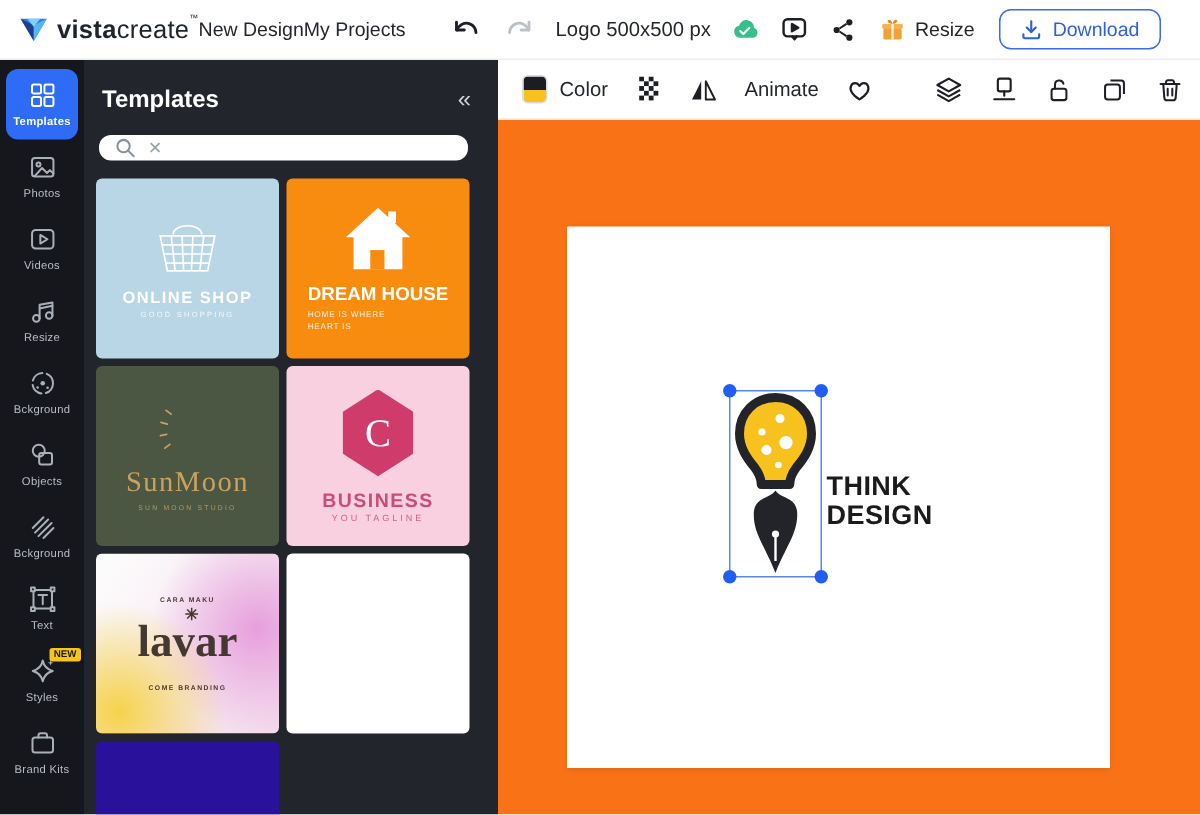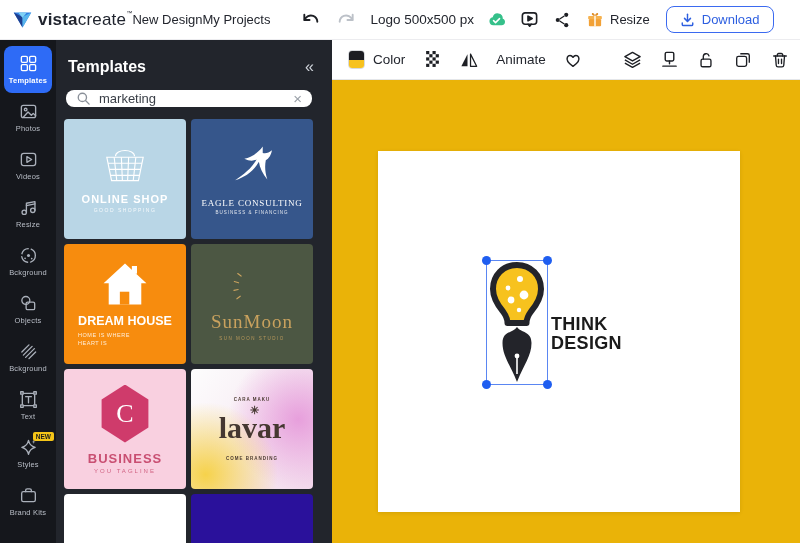--- a/index.html
+++ b/index.html
@@ -88,21 +88,21 @@
   .tb-left,.tb-right { display:flex; align-items:center; }
   .tb-left { gap:17px; }
   .tb-right { gap:17px; }
   .tb-btn { display:flex; align-items:center; gap:8px; cursor:pointer; }
   .tb-label { font-size:13.5px; color:#23262e; }
   .swatch { width:17px; height:19px; border-radius:4px; overflow:hidden; display:flex; flex-direction:column; border:.5px solid #d8dadd; }
   .swatch .half1 { flex:1; background:#1c1d22; }
   .swatch .half2 { flex:1; background:#f7c21e; }
   .tb-ico { width:20px; height:20px; display:flex; align-items:center; justify-content:center; cursor:pointer; }
 
-  .workspace { flex:1; background:#eab308; position:relative; overflow:hidden; }
+  .workspace { flex:1; background:#f97316; position:relative; overflow:hidden; }
   .artboard { position:absolute; left:46px; top:71px; width:362px; height:361px; background:#fff; box-shadow:0 1px 4px rgba(0,0,0,.10); }
   .selection { position:absolute; left:154px; top:180px; width:62px; height:125px; border:1px solid #5a86f2; }
   .handle { position:absolute; width:9px; height:9px; border-radius:50%; background:#1f5ef0; }
   .h-tl { left:-5px; top:-5px; } .h-tr { right:-5px; top:-5px; }
   .h-bl { left:-5px; bottom:-5px; } .h-br { right:-5px; bottom:-5px; }
   .bulb-svg { position:absolute; left:-1px; top:0; width:62px; height:125px; }
   .logo-text { position:absolute; left:219px; top:235px; font-size:18px; font-weight:800; color:#1b1b1b; line-height:19px; letter-spacing:.3px; cursor:pointer; }
 </style>
 </head>
 <body>
@@ -276,43 +276,35 @@
     <aside class="panel">
       <div class="panel-head">
         <span class="panel-title">Templates</span>
         <span class="collapse">«</span>
       </div>
       <div class="search">
         <svg width="15" height="15" viewBox="0 0 20 20" fill="none" stroke="#8a9099" stroke-width="1.8" stroke-linecap="round">
             <circle cx="8.5" cy="8.5" r="5.5"></circle>
             <path d="M13 13 L17.5 17.5"></path>
           </svg>
-        <input value="marketing" style="">
         <span class="clear">×</span>
       </div>
       <div class="tiles">
 
         <div class="tile tile-online" style="background: rgb(185, 214, 230);">
           <svg width="52" height="40" viewBox="0 0 60 46" fill="none" stroke="#fff" stroke-width="1.3">
               <path d="M19 13 C19 4 41 4 41 13"></path>
               <path d="M9 14 H51 L45.5 41 H14.5 Z"></path>
               <path d="M17.5 14 L20.5 41 M25.8 14 L27 41 M34.2 14 L33 41 M42.5 14 L39.5 41"></path>
               <path d="M10.5 21 H49.5 M12 28 H48 M13.5 35 H46.5"></path>
             </svg>
           <span class="t-title">ONLINE SHOP</span>
           <span class="t-sub">GOOD SHOPPING</span>
         </div>
 
-        <div class="tile tile-eagle" style="background: rgb(54, 86, 139);">
-          <svg width="46" height="48" viewBox="0 0 60 60">
-              <path d="M44 2 C38 10 30 16 20 18 C26 21 32 21 36 19 C30 30 20 38 8 46 C22 42 33 33 39 22 C40 30 44 38 50 45 C47 36 46.5 28 48 20 C52 18 55 13 56 7 C52 10.5 48 11.5 44 10.5 Z" fill="#fff"></path>
-            </svg>
-          <span class="t-title">EAGLE CONSULTING</span>
-          <span class="t-sub">BUSINESS &amp; FINANCING</span>
-        </div>
 
         <div class="tile tile-dream" style="background: rgb(247, 140, 14);">
           <svg width="48" height="46" viewBox="0 0 56 52">
               <rect x="36" y="5" width="6" height="9" fill="#fff"></rect>
               <path d="M28 2 L3 25 L9 25 L9 50 L47 50 L47 25 L53 25 Z" fill="#fff"></path>
               <rect x="22" y="35" width="11" height="15" fill="#f78c0e"></rect>
             </svg>
           <div class="txt">
             <span class="t-title">DREAM HOUSE</span>
             <span class="t-sub">HOME IS WHERE HEART IS</span>

